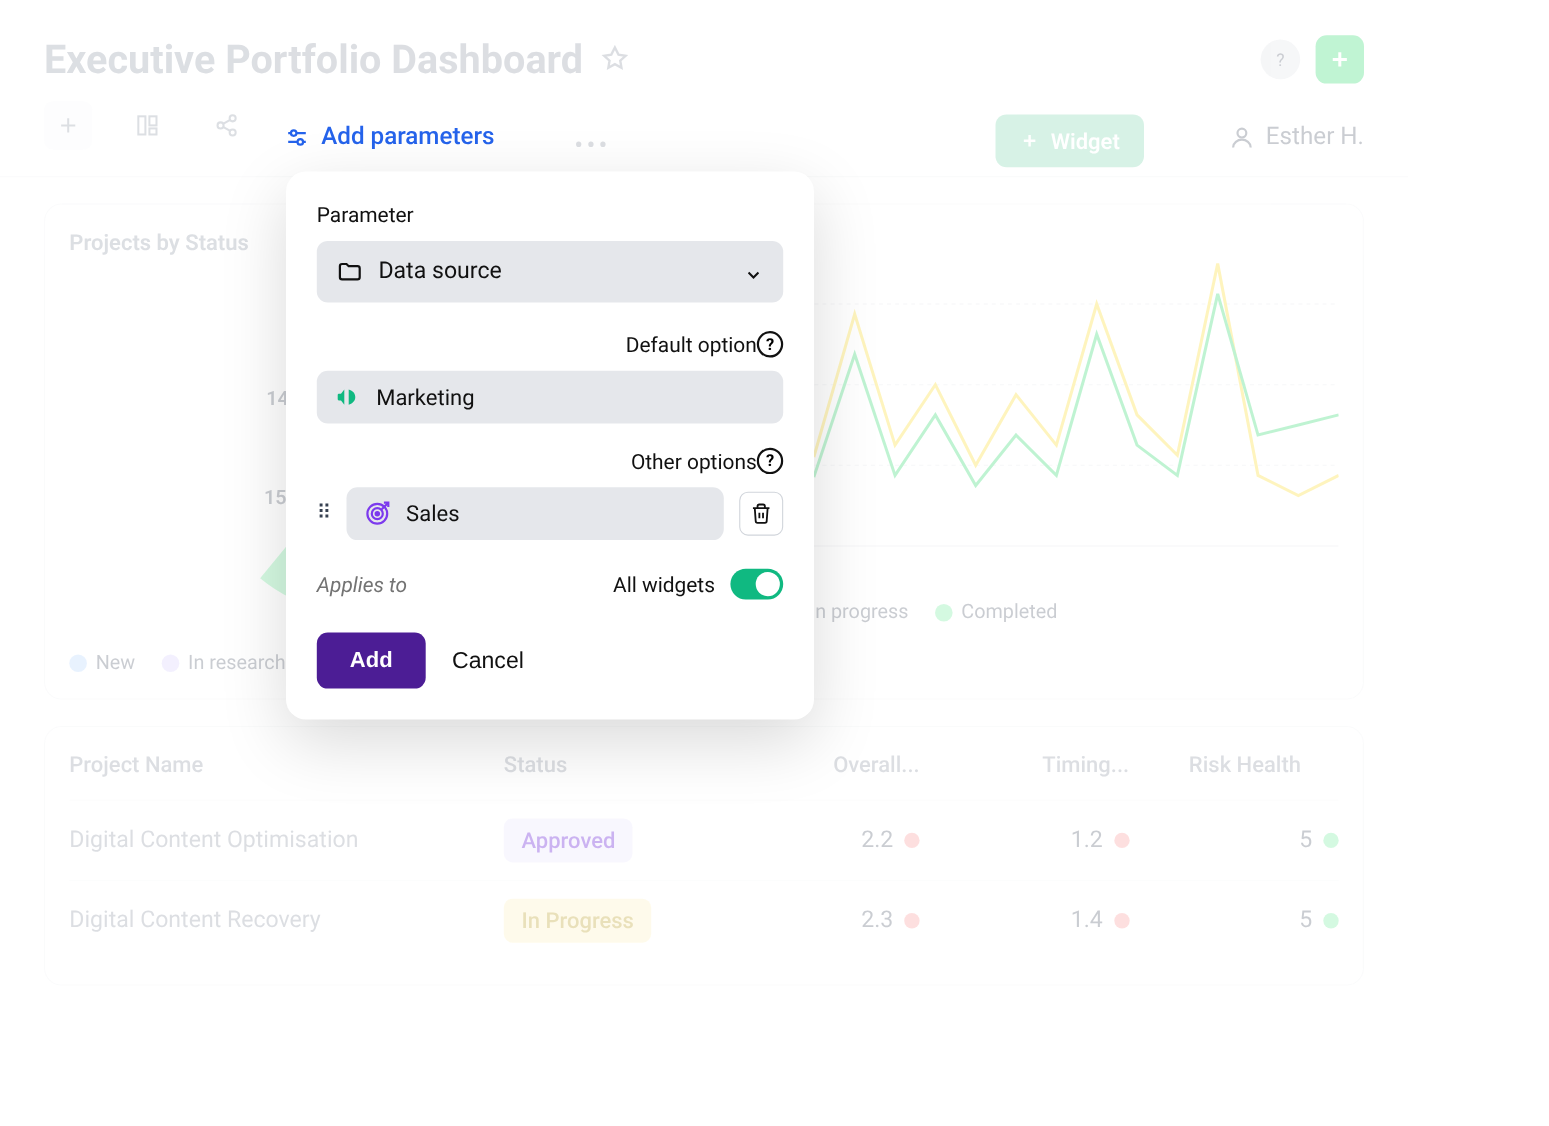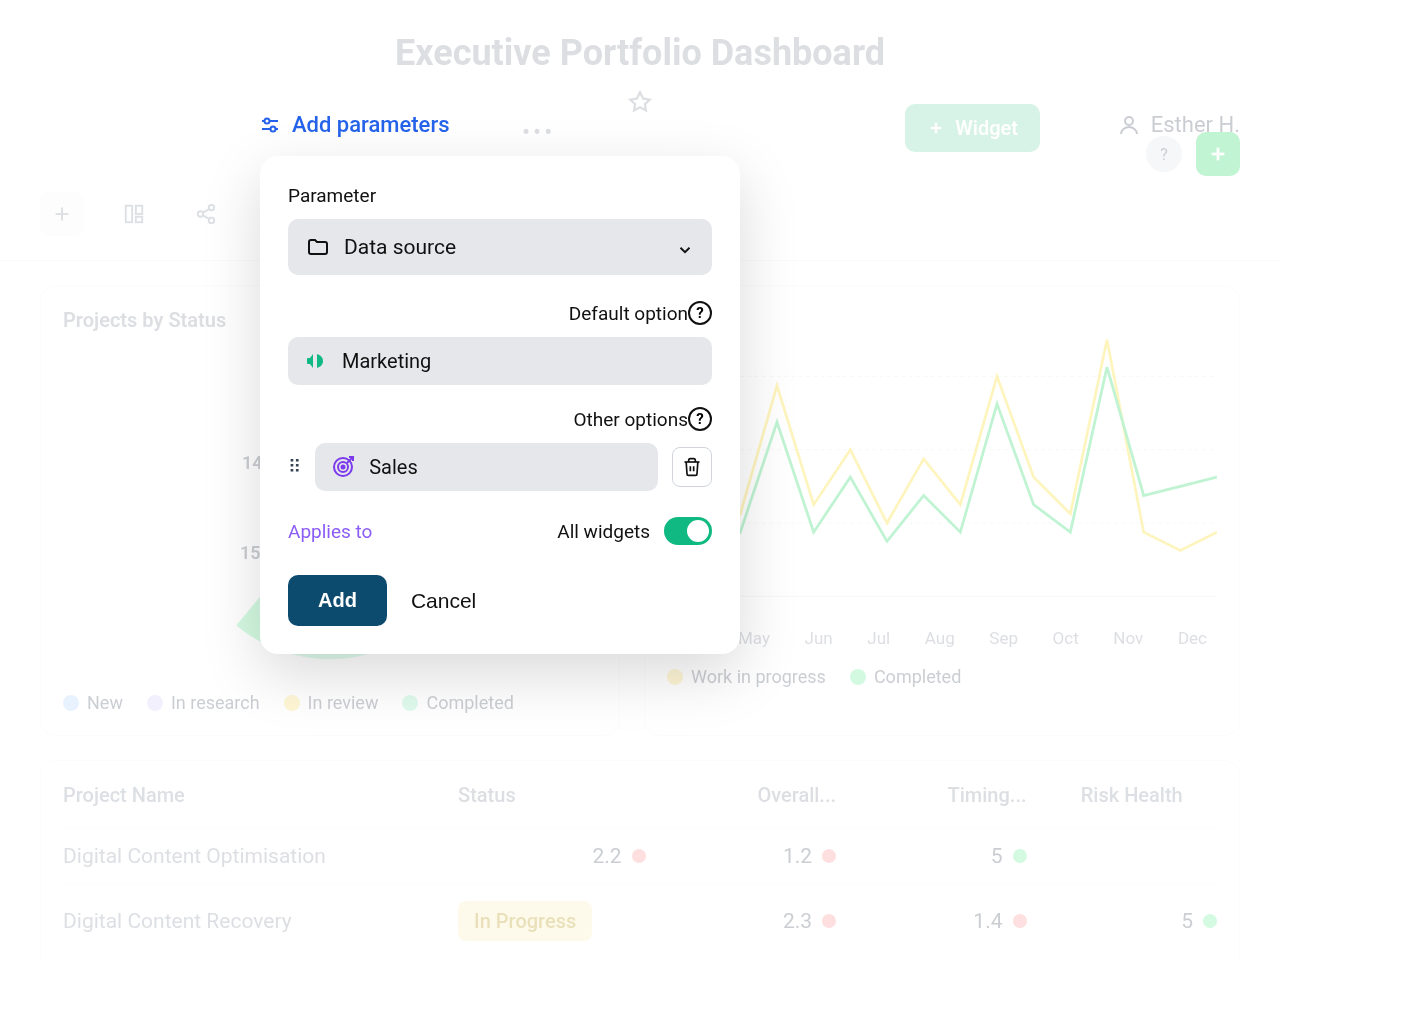--- a/index.html
+++ b/index.html
@@ -14,21 +14,20 @@
 }
 .faded-bg {
   opacity: 0.35;
   pointer-events: none;
 }
 .header {
   display: flex;
   align-items: center;
   padding: 32px 40px 0 40px;
   gap: 16px;
-  flex-direction: column;
 }
 .page-title {
   font-size: 36px;
   font-weight: 700;
   color: #9ca3af;
 }
 .pin-icon {
   color: #9ca3af;
 }
 .header-right {
@@ -222,21 +221,21 @@
   align-items: center;
   justify-content: center;
   color: #111;
 }
 .applies-row {
   display: flex;
   align-items: center;
   justify-content: space-between;
   margin-bottom: 30px;
 }
-.applies-label { font-size: 19px; color: #8b5cf6; }
+.applies-label { font-size: 19px; color: #737373; font-style: italic; }
 .applies-right { display: flex; align-items: center; gap: 14px; font-size: 19px; color: #111; }
 .toggle {
   width: 48px; height: 28px;
   background: #10b981;
   border-radius: 14px;
   position: relative;
 }
 .toggle::after {
   content: '';
   position: absolute;
@@ -244,21 +243,21 @@
   width: 22px; height: 22px;
   background: #fff;
   border-radius: 50%;
 }
 .modal-actions {
   display: flex;
   align-items: center;
   gap: 24px;
 }
 .btn-add {
-  background: #0c4a6e;
+  background: #4c1d95;
   color: #fff;
   border: none;
   border-radius: 10px;
   padding: 14px 30px;
   font-size: 20px;
   font-weight: 600;
 }
 .btn-cancel {
   background: transparent;
   border: none;
@@ -358,31 +357,20 @@
 
     <div class="card card-right">
       <svg class="line-chart" viewBox="0 0 600 320">
         <line x1="0" y1="60" x2="600" y2="60" stroke="#e5e7eb" stroke-dasharray="4"></line>
         <line x1="0" y1="140" x2="600" y2="140" stroke="#e5e7eb" stroke-dasharray="4"></line>
         <line x1="0" y1="220" x2="600" y2="220" stroke="#e5e7eb" stroke-dasharray="4"></line>
         <line x1="0" y1="300" x2="600" y2="300" stroke="#e5e7eb"></line>
         <polyline fill="none" stroke="#fde047" stroke-width="3" points="0,240 40,180 80,210 120,70 160,200 200,140 240,220 280,150 320,200 360,60 400,170 440,210 480,20 520,230 560,250 600,230"></polyline>
         <polyline fill="none" stroke="#4ade80" stroke-width="3" points="0,260 40,200 80,230 120,110 160,230 200,170 240,240 280,190 320,230 360,90 400,200 440,230 480,50 520,190 560,180 600,170"></polyline>
       </svg>
-      <div class="months">
-        <span>Apr</span>
-        <span>May</span>
-        <span>Jun</span>
-        <span>Jul</span>
-        <span>Aug</span>
-        <span>Sep</span>
-        <span>Oct</span>
-        <span>Nov</span>
-        <span>Dec</span>
-      </div>
       <div class="legend2">
         <div class="legend-item">
             <span class="legend-dot" style="background:#fde68a"></span>
             <span>Work in progress</span>
           </div>
         <div class="legend-item">
             <span class="legend-dot" style="background:#86efac"></span>
             <span>Completed</span>
           </div>
       </div>
@@ -393,20 +381,21 @@
     <div class="table-card">
       <div class="table-header">
         <div>Project Name</div>
         <div>Status</div>
         <div style="text-align:right">Overall...</div>
         <div style="text-align:right">Timing...</div>
         <div style="text-align:center">Risk Health</div>
       </div>
       <div class="table-row">
         <div>Digital Content Optimisation</div>
+        <div><span class="status-badge badge-approved">Approved</span></div>
         <div class="metric">
             <span>2.2</span>
             <span class="metric-dot dot-red"></span>
           </div>
         <div class="metric">
             <span>1.2</span>
             <span class="metric-dot dot-red"></span>
           </div>
         <div class="metric">
             <span>5</span>

